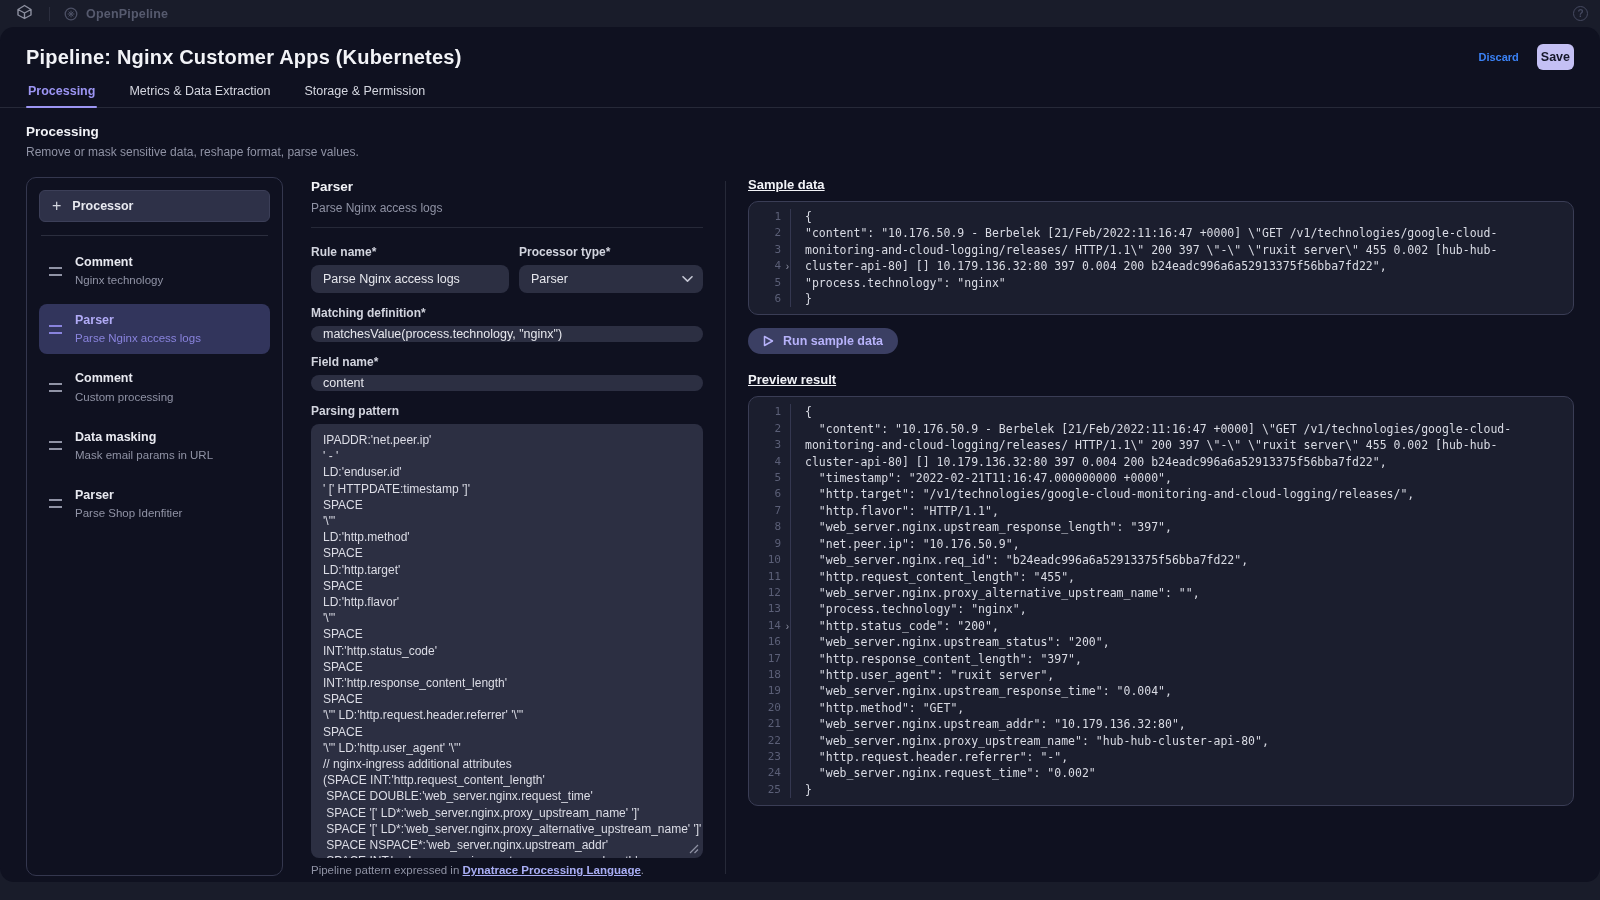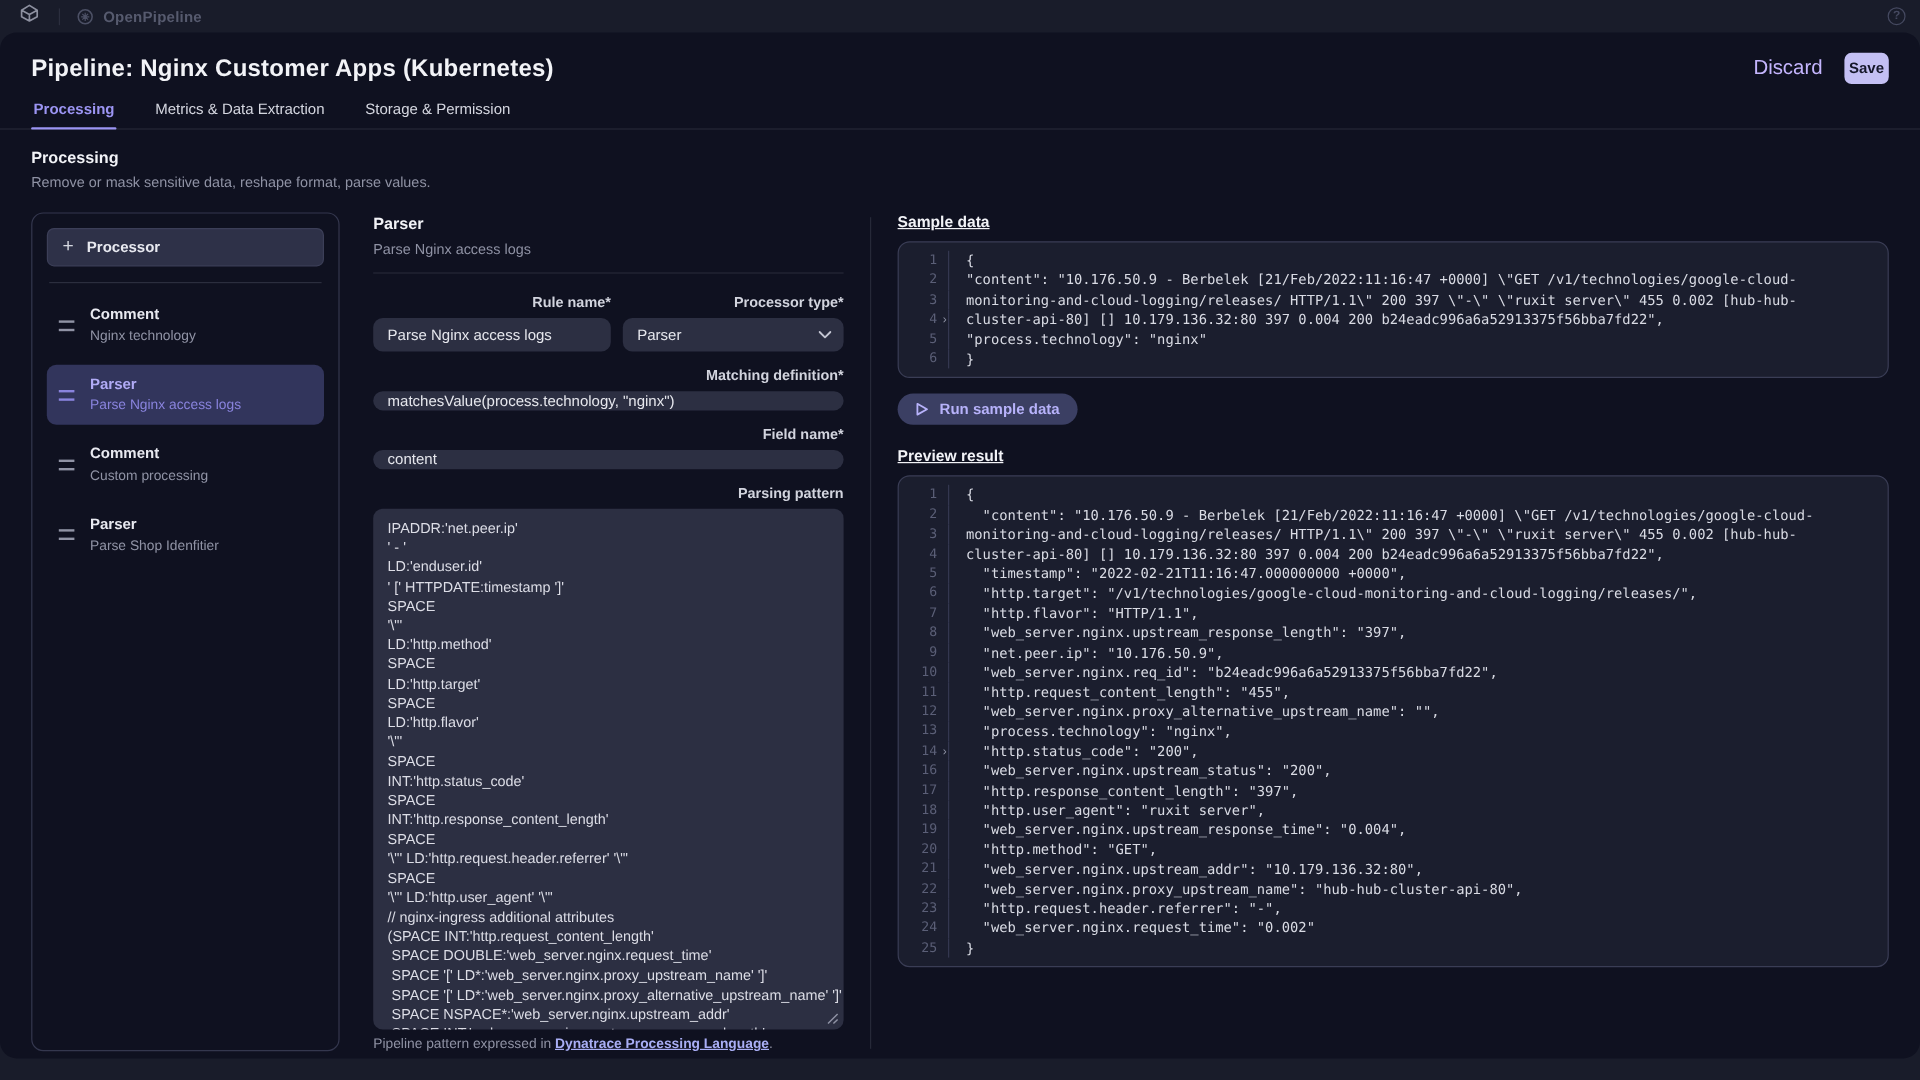--- a/index.html
+++ b/index.html
@@ -41,21 +41,21 @@
   .tb-appicon{flex:none;margin-right:8px;display:flex;}
   .tb-title{font-size:12.5px;font-weight:700;color:#565a6e;letter-spacing:.2px;}
   .tb-help{margin-left:auto;width:15px;height:15px;border:1.5px solid #454960;border-radius:50%;
     color:#454960;font-size:10px;font-weight:700;display:grid;place-items:center;cursor:pointer;}
   
   .modal{position:absolute;left:0;right:0;top:27px;bottom:18px;background:var(--modal-bg);
     border-radius:14px;display:flex;flex-direction:column;overflow:hidden;}
   .modal-header{display:flex;align-items:center;padding:17px 26px 8px 26px;gap:12px;}
   .modal-header h1{font-size:20px;font-weight:700;letter-spacing:.2px;}
   .header-actions{margin-left:auto;display:flex;align-items:center;gap:18px;}
-  .btn-ghost{background:none;border:none;color:#c4b5fd;font-family:inherit;font-size:17px;font-weight:400;cursor:pointer;}
+  .btn-ghost{background:none;border:none;color:#3b82f6;font-family:inherit;font-size:11px;font-weight:700;cursor:pointer;}
   .btn-primary{background:var(--save-bg);border:none;color:var(--save-text);font-family:inherit;
     font-size:12.5px;font-weight:700;padding:6px 4px;border-radius:6px;cursor:pointer;}
   
   .tabs{display:flex;gap:30px;padding:0 26px;border-bottom:1px solid var(--divider);}
   .tab{font-size:12.5px;font-weight:400;color:#d5d7e0;padding:6px 2px 9px 2px;cursor:pointer;position:relative;}
   .tab.active{color:var(--accent);font-weight:700;}
   .tab.active::after{content:"";position:absolute;left:0;right:0;bottom:-1px;height:2px;background:var(--accent);border-radius:1px;}
   
   .content{flex:1;min-height:0;display:flex;flex-direction:column;padding:16px 26px 6px 26px;}
   .section-title{font-size:13.5px;font-weight:700;}
@@ -74,21 +74,21 @@
   .p-item .t2{font-size:11.5px;color:#9093a5;margin-top:3px;line-height:1.3;}
   .p-item.selected{background:var(--selected-bg);}
   .p-item.selected .t1{color:var(--selected-title);}
   .p-item.selected .t2{color:var(--selected-sub);}
   .p-item.selected .handle{border-color:var(--selected-sub);}
   
   .editor{width:392px;flex:none;margin-left:28px;display:flex;flex-direction:column;}
   .ed-title{font-size:13.5px;font-weight:700;margin-top:2px;}
   .ed-sub{font-size:12px;color:var(--muted);margin:7px 0 12px 0;}
   .ed-divider{height:1px;background:var(--divider);margin-bottom:4px;}
-  .f-label{font-size:12px;font-weight:700;color:var(--label);margin:13px 0 6px 0;display:block;text-align:right;}
+  .f-label{font-size:12px;font-weight:700;color:var(--label);margin:13px 0 6px 0;display:block;}
   .f-row{display:flex;gap:10px;}
   .f-col1{flex:1;min-width:0;}
   .f-col2{width:184px;flex:none;}
   .t-input{width:100%;height:28px;background:var(--input-bg);border:none;border-radius:8px;
     color:var(--input-text);font-family:inherit;font-size:12.5px;padding:0 12px;outline:none;}
   .select-box{position:relative;height:28px;background:var(--input-bg);border-radius:8px;display:flex;
     align-items:center;padding:0 12px;font-size:12.5px;color:var(--input-text);cursor:pointer;}
   .select-box svg{position:absolute;right:10px;top:50%;transform:translateY(-50%);}
   .ta-wrap{position:relative;}
   textarea.pattern{width:100%;height:434px;background:var(--input-bg);border:none;border-radius:8px;
@@ -179,20 +179,27 @@
             <div class="p-item">
               <span class="handle"></span>
               <div class="tt">
                 <div class="t1">Comment</div>
                 <div class="t2">Custom processing</div>
               </div>
             </div>
             <div class="p-item">
               <span class="handle"></span>
               <div class="tt">
+                <div class="t1">Data masking</div>
+                <div class="t2">Mask email params in URL</div>
+              </div>
+            </div>
+            <div class="p-item">
+              <span class="handle"></span>
+              <div class="tt">
                 <div class="t1">Parser</div>
                 <div class="t2">Parse Shop Idenfitier</div>
               </div>
             </div>
           </div>
       </div>
 
       <div class="editor">
         <div class="ed-title">Parser</div>
         <div class="ed-sub">Parse Nginx access logs</div>

